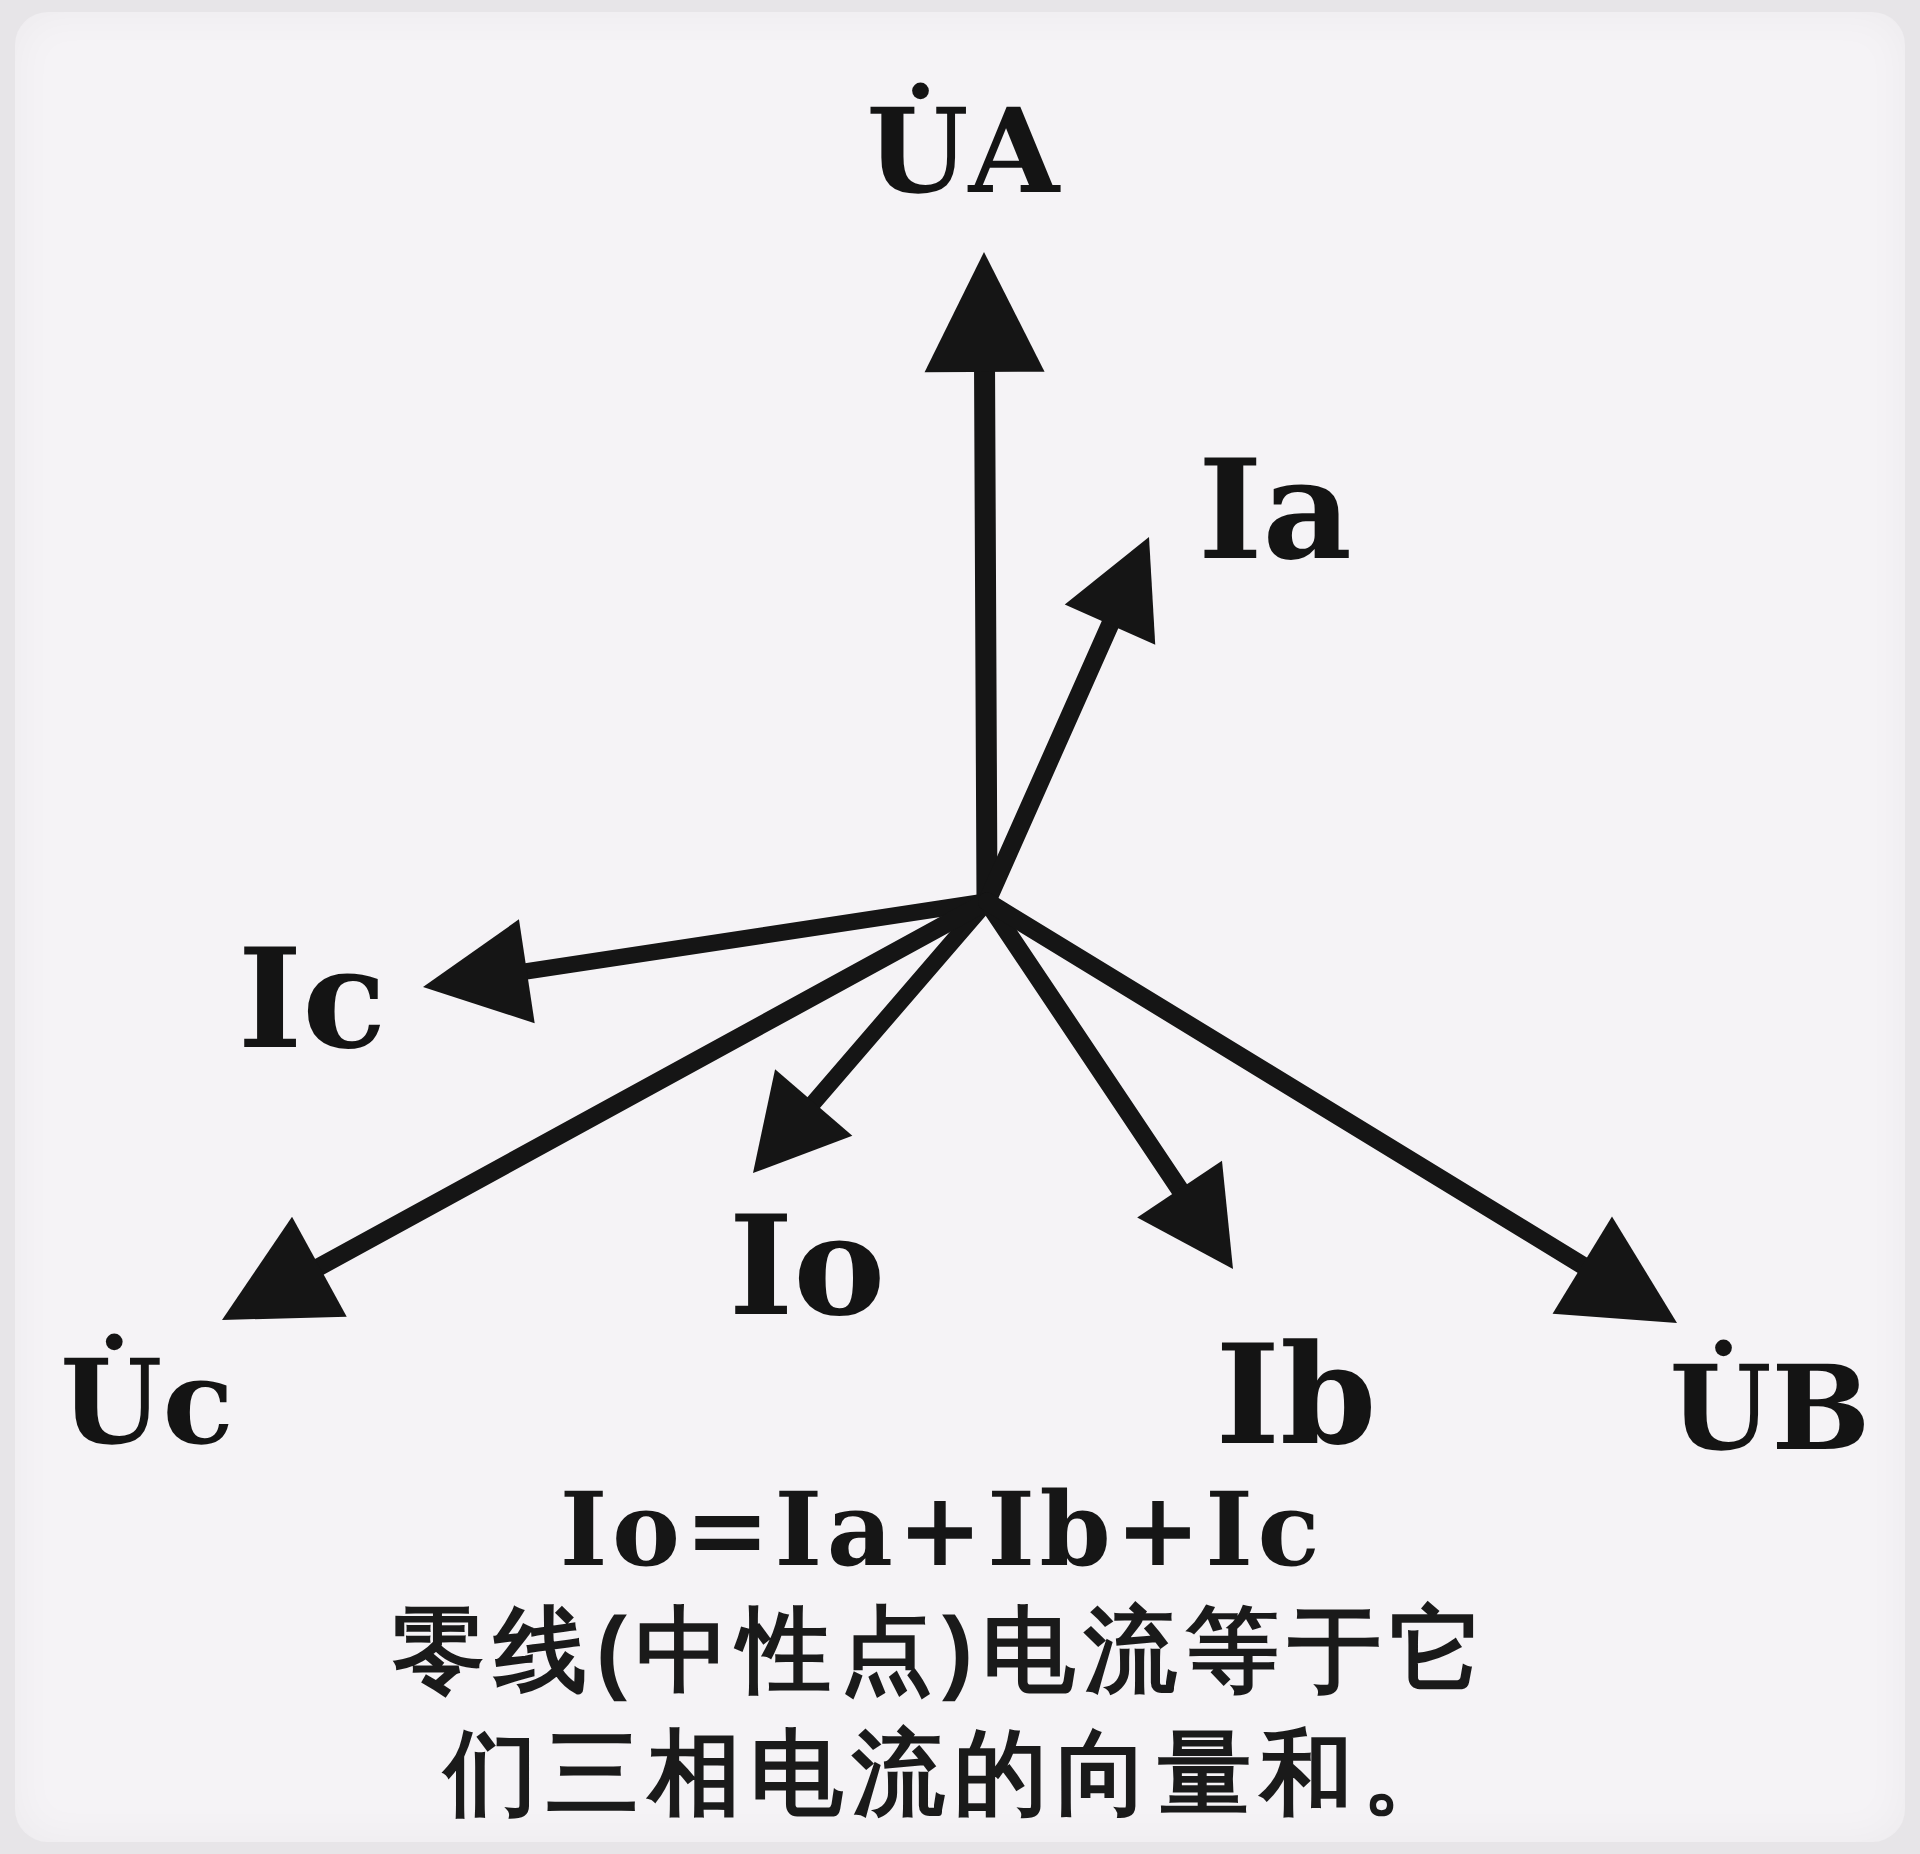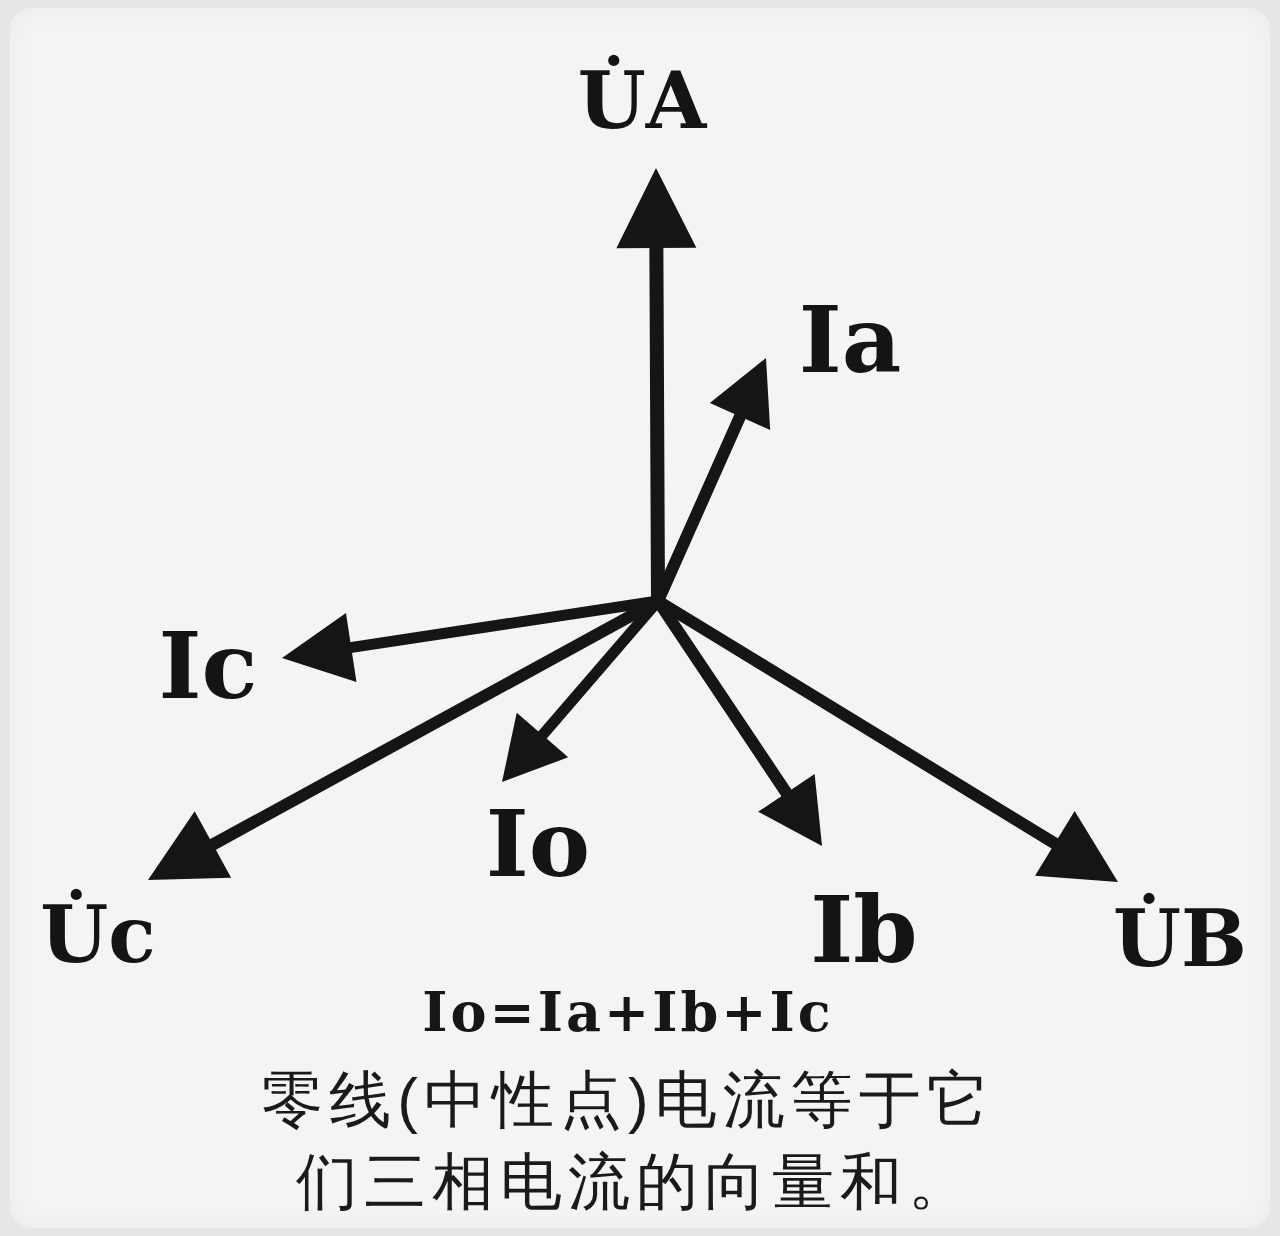--- a/index.html
+++ b/index.html
@@ -23,30 +23,30 @@
     font-weight:700;
     fill:#141414;
   }
   .formula{
     position:absolute;
     left:628px;
     top:980px;
     transform:translateX(-50%);
     font-family:"DejaVu Serif", serif;
     font-weight:700;
-    font-size:54px;
+    font-size:68px;
     letter-spacing:3px;
     color:#161616;
     white-space:nowrap;
   }
   .caption-line{
     position:absolute;
     transform:translateX(-50%);
     font-family:"Liberation Sans", sans-serif;
-    font-weight:400;
+    font-weight:700;
     font-size:62px;
     letter-spacing:6px;
     color:#1a1a1a;
     white-space:nowrap;
   }
   .caption-line.l1{left:628px;top:1058px;}
   .caption-line.l2{left:636px;top:1140px;}
 </style>
 </head>
 <body>

